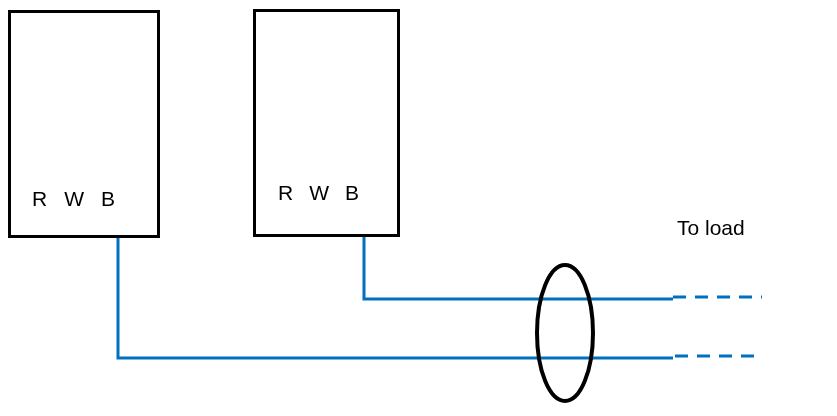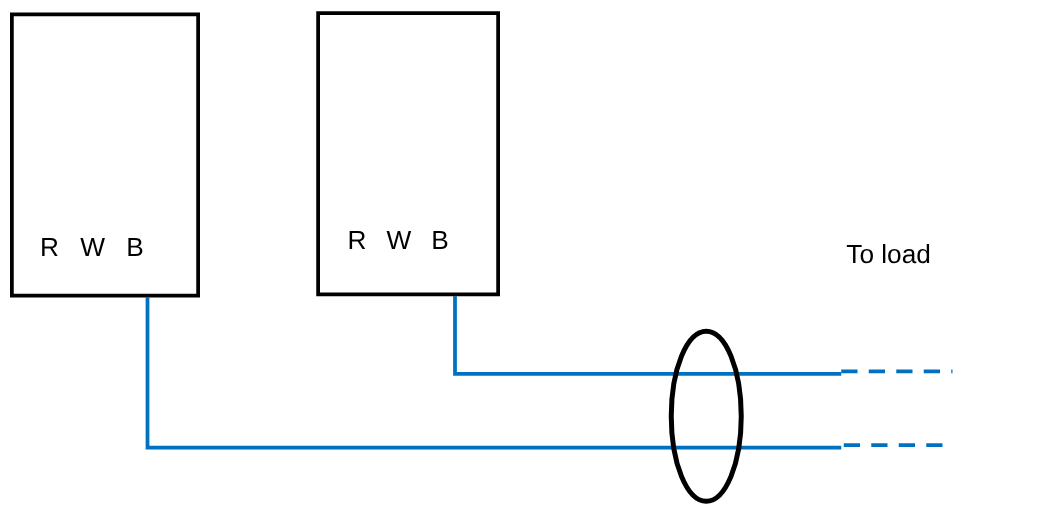--- a/index.html
+++ b/index.html
@@ -54,21 +54,21 @@
     gap: 17px;
   }
   .box-2 .terminals {
     left: 22px;
     top: 169px;
     gap: 16px;
   }
   .to-load {
     position: absolute;
     left: 677px;
-    top: 192px;
+    top: 216px;
     font-size: 21px;
     line-height: 1.15;
     color: #000000;
     white-space: nowrap;
   }
 </style>
 </head>
 <body>
 
 <div class="canvas">

